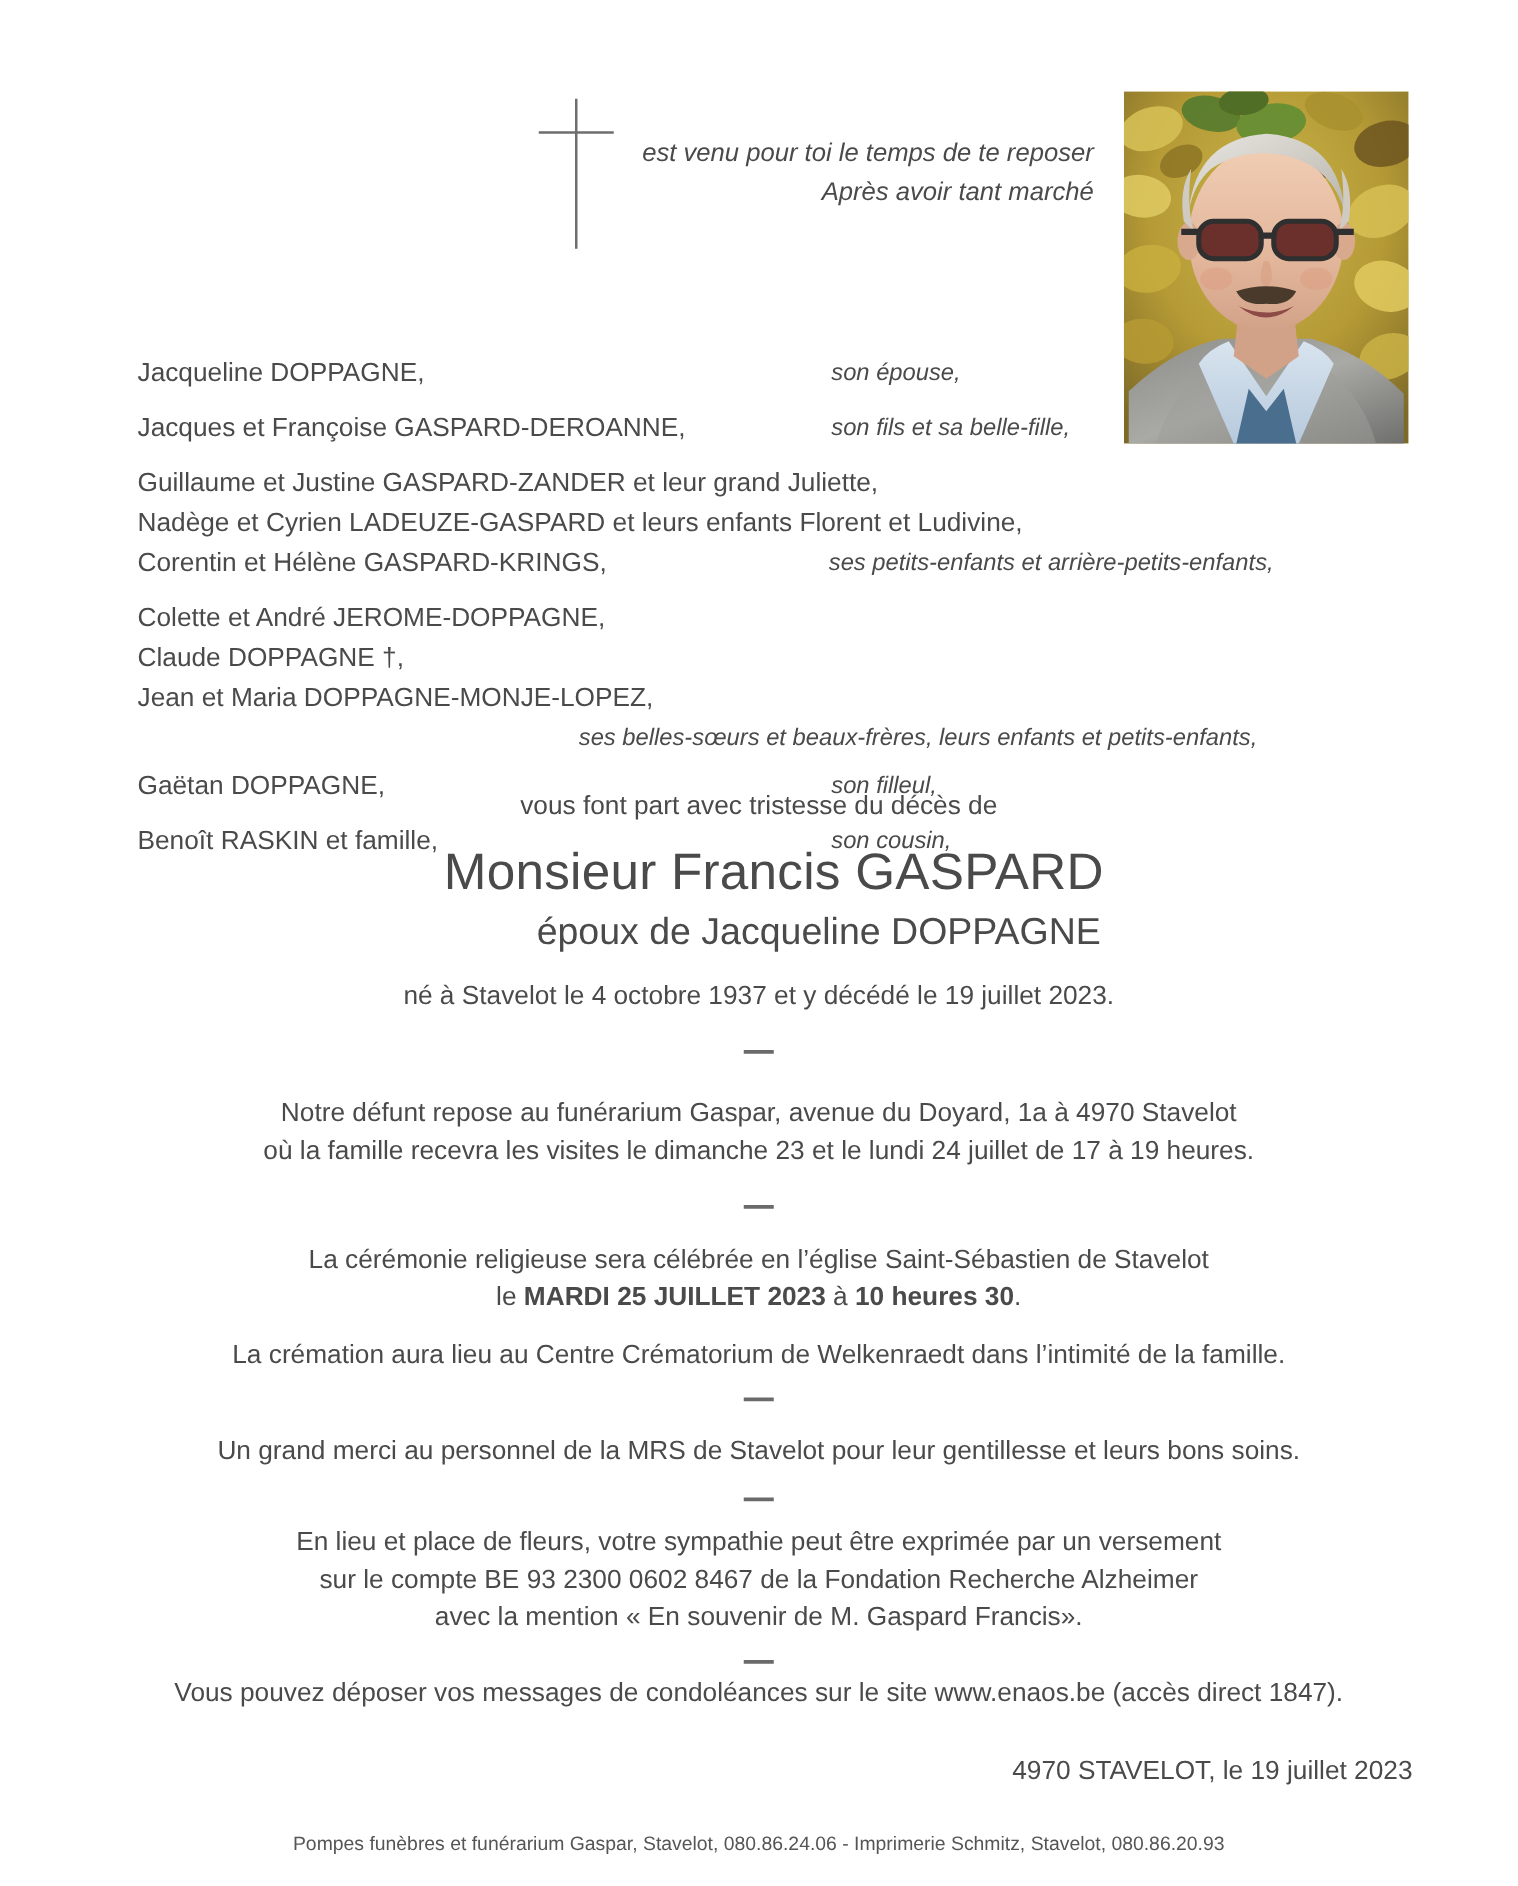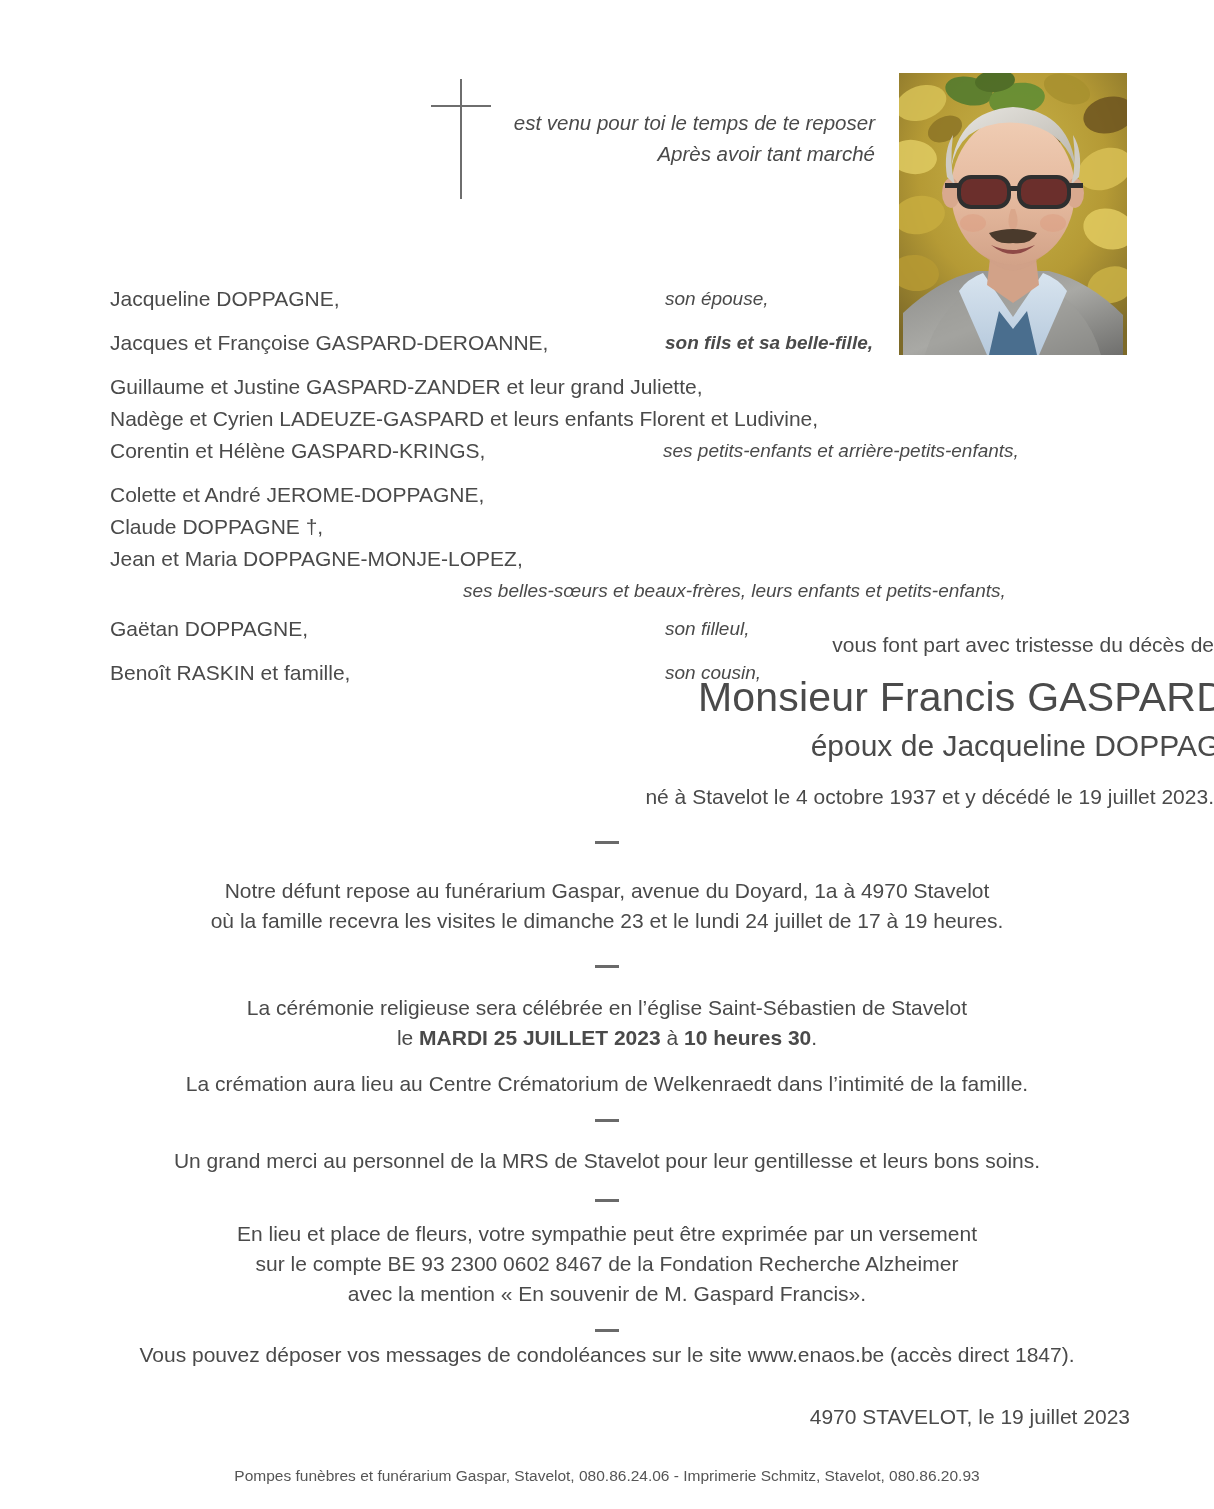--- a/index.html
+++ b/index.html
@@ -95,21 +95,21 @@
     font-size: 19px;
     line-height: 26px;
     font-style: italic;
     white-space: nowrap;
   }
   .sp-18 { height: 18px; }
   .sp-12 { height: 12px; }
   .sp-6  { height: 6px; }
 
   
-  .center { text-align: right; width: 1214px; }
+  .center { text-align: center; width: 1214px; }
 
   .announce-intro {
     position: absolute;
     left: 0;
     top: 631px;
     font-size: 21px;
     line-height: 28px;
   }
   .deceased-name {
     position: absolute;
@@ -279,21 +279,21 @@
   </div>
 
   <div class="family">
       <div class="fam-row">
         <div class="fam-name">Jacqueline DOPPAGNE,</div>
         <div class="fam-rel" style="left: 665px;">son épouse,</div>
       </div>
       <div class="sp-18"></div>
       <div class="fam-row">
         <div class="fam-name">Jacques et Françoise GASPARD-DEROANNE,</div>
-        <div class="fam-rel" style="left: 665px; font-weight: bold;">son fils et sa belle-fille,</div>
+        <div class="fam-rel" style="left: 665px;">son fils et sa belle-fille,</div>
       </div>
       <div class="sp-18"></div>
       <div class="fam-row">
         <div class="fam-name">Guillaume et Justine GASPARD-ZANDER et leur grand Juliette,</div>
       </div>
       <div class="sp-6"></div>
       <div class="fam-row">
         <div class="fam-name">Nadège et Cyrien LADEUZE-GASPARD et leurs enfants Florent et Ludivine,</div>
       </div>
       <div class="sp-6"></div>

